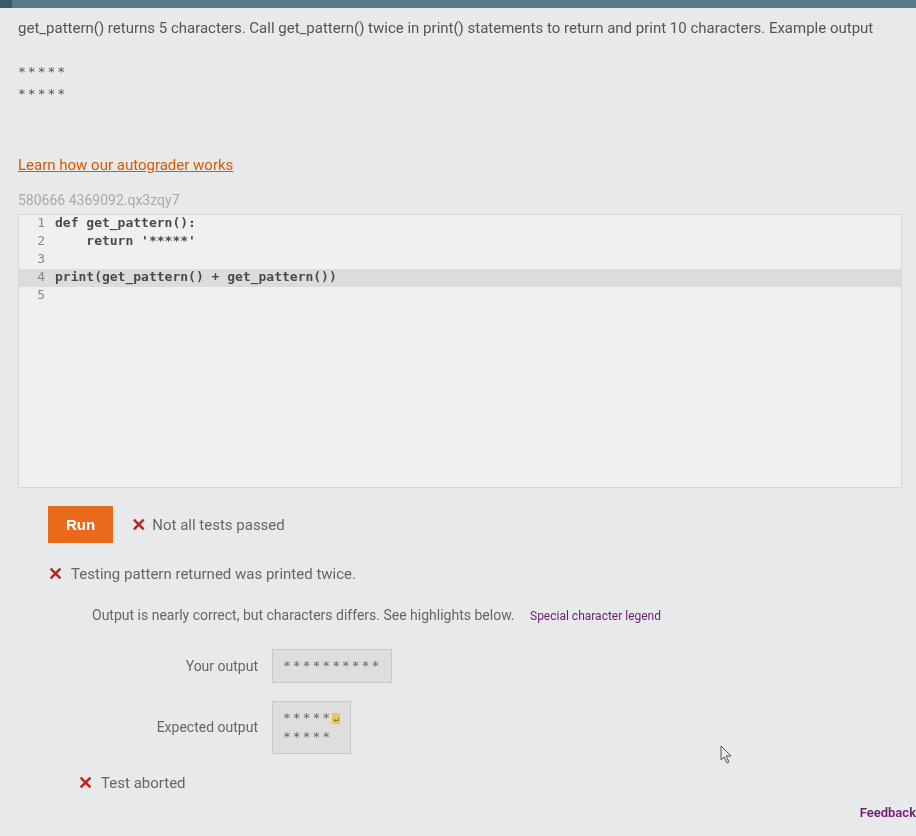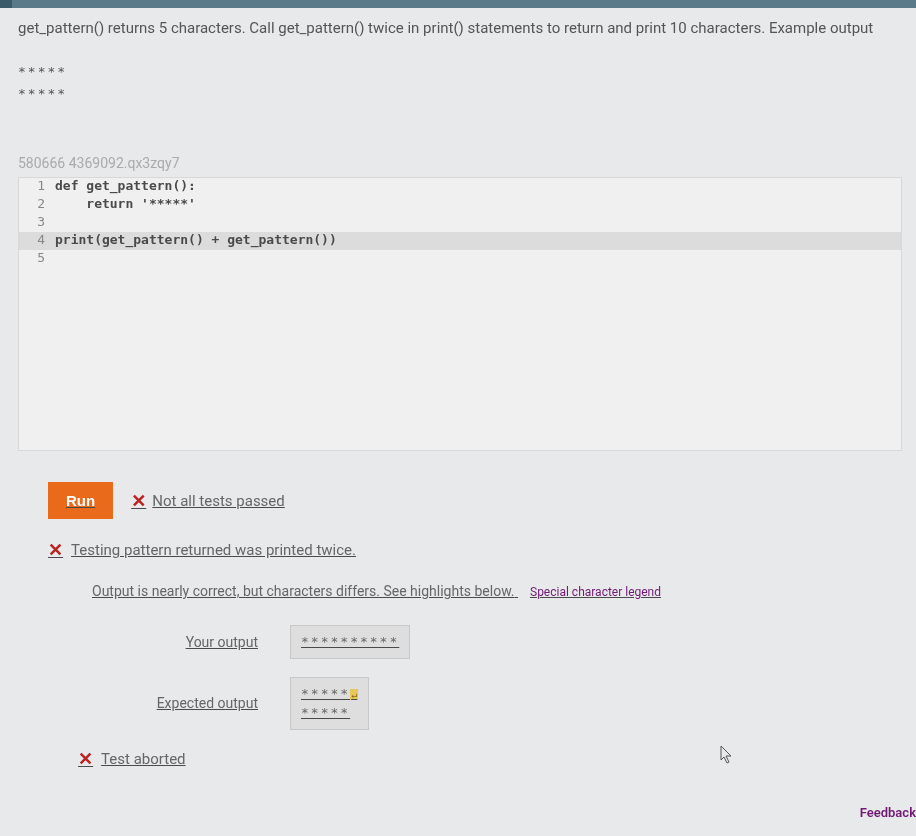--- a/index.html
+++ b/index.html
@@ -70,23 +70,22 @@
       color: #888;
       user-select: none;
       flex-shrink: 0;
     }
     .line-content {
       flex: 1;
       white-space: pre;
       font-weight: bold;
     }
     .run-section {
-      margin-top: 31px;
+      margin-top: 18px;
       margin-left: 30px;
-      text-decoration: underline;
     }
     .run-row {
       display: flex;
       align-items: center;
       gap: 18px;
       margin-bottom: 22px;
     }
     .run-button {
       background: #e86a1a;
       color: #fff;
@@ -128,21 +127,21 @@
       font-size: 12px;
       margin-left: 12px;
       cursor: pointer;
     }
     .output-compare {
       margin-left: 100px;
     }
     .output-row {
       display: flex;
       align-items: center;
-      gap: 32px;
+      gap: 14px;
       margin-bottom: 18px;
     }
     .output-label {
       width: 110px;
       text-align: right;
       color: #666;
       font-size: 14px;
     }
     .output-box {
       background: #dedede;
@@ -196,20 +195,21 @@
 
 <div class="content">
 
   <div class="instructions">get_pattern() returns 5 characters. Call get_pattern() twice in print() statements to return and print 10 characters. Example output</div>
 
   <div class="example-output">
     <div>*****</div>
     <div>*****</div>
   </div>
 
+  <a class="autograder-link">Learn how our autograder works</a>
 
   <div class="code-meta">580666 4369092.qx3zqy7</div>
 
   <div class="code-editor">
     <div class="code-line">
       <span class="line-number">1</span>
       <span class="line-content">def get_pattern():</span>
     </div>
     <div class="code-line">
       <span class="line-number">2</span>

